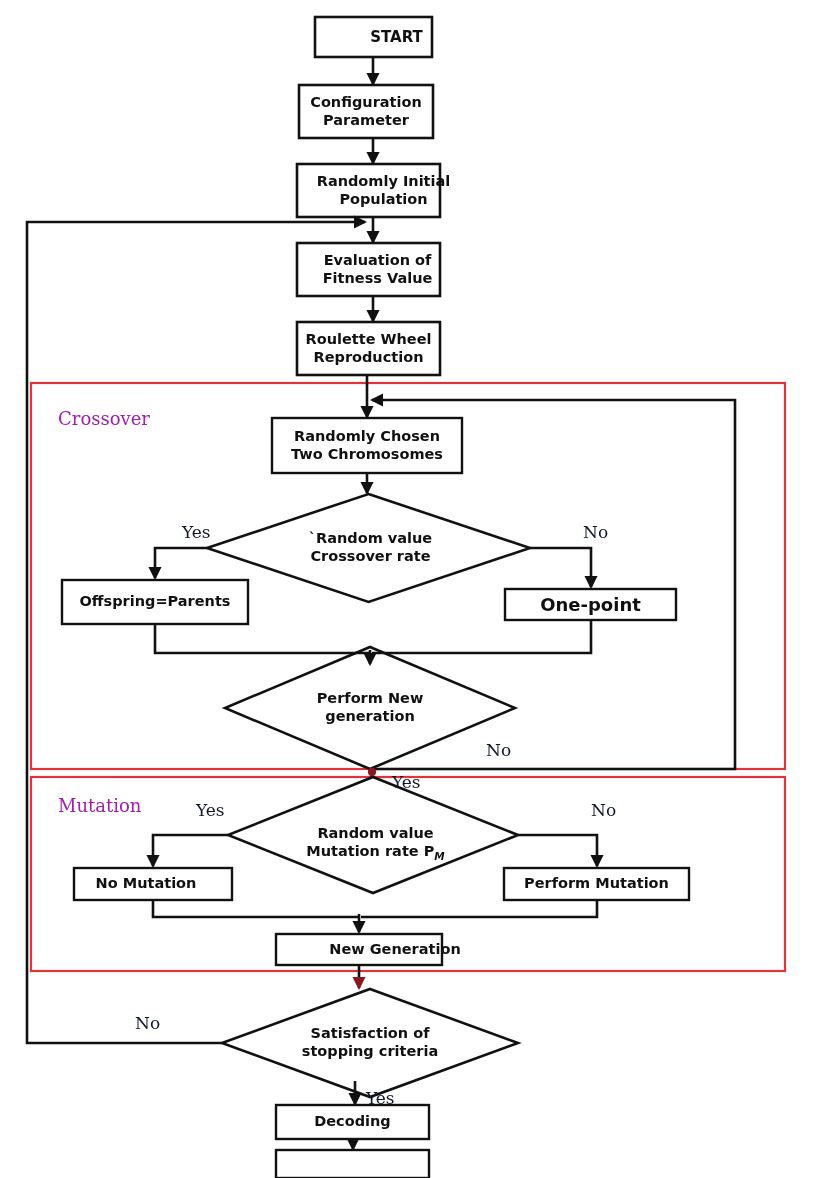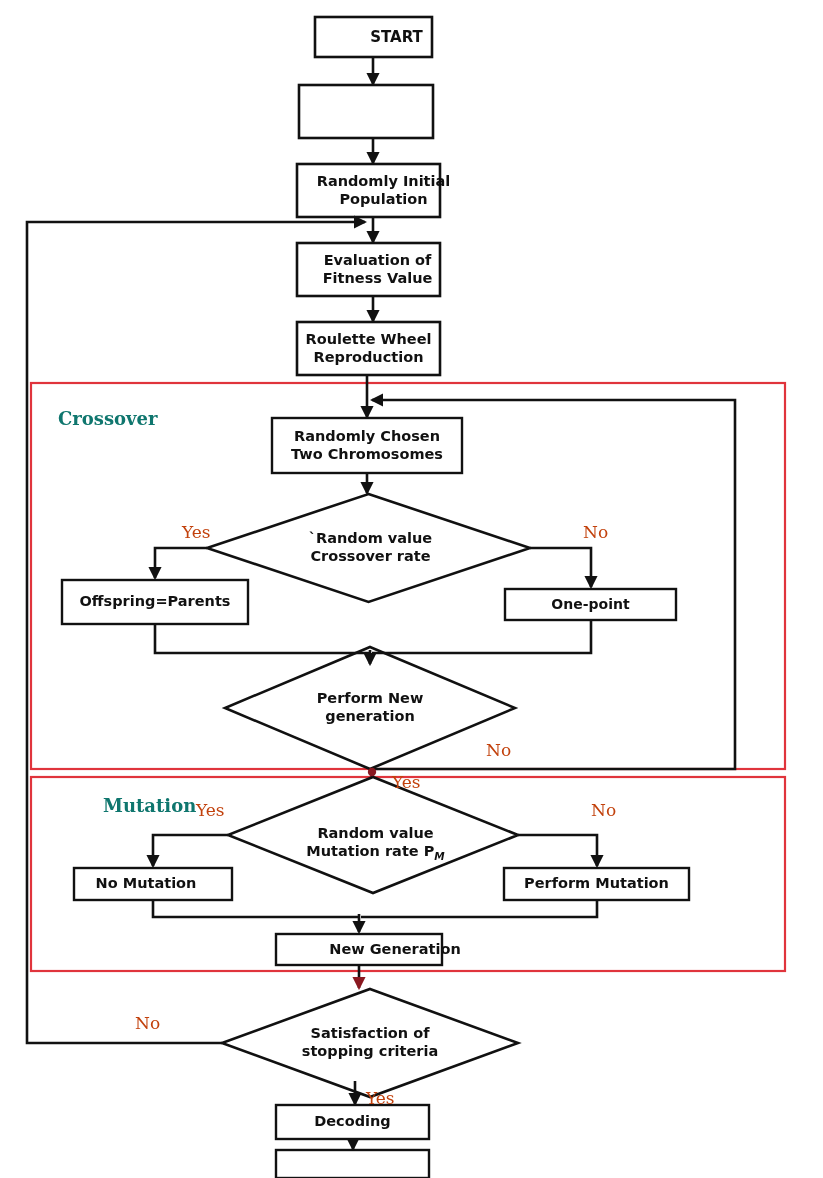--- a/index.html
+++ b/index.html
@@ -32,28 +32,28 @@
     font-weight: bold;
     color: #111111;
     line-height: 1.22;
     pointer-events: none;
     white-space: pre-line;
   }
   .edge-label {
     position: absolute;
     font-family: "DejaVu Serif", serif;
     font-weight: normal;
-    color: #c2410c;
+    color: #0f172a;
     white-space: nowrap;
   }
   .group-label {
     position: absolute;
     font-family: "DejaVu Serif", serif;
-    font-weight: bold;
-    color: #0f766e;
+    font-weight: normal;
+    color: #a21caf;
     white-space: nowrap;
   }
   .sub {
     font-size: 0.72em;
     vertical-align: sub;
     font-style: italic;
   }
   .ital {
     font-style: italic;
   }
@@ -137,39 +137,41 @@
 
     <line x1="355" y1="1081" x2="355" y2="1104" stroke="#111" stroke-width="2.6" marker-end="url(#arrow)"></line>
 
     <line x1="353" y1="1139" x2="353" y2="1149" stroke="#111" stroke-width="2.6" marker-end="url(#arrow)"></line>
 
     <circle cx="372" cy="772" r="4.2" fill="#8a1820"></circle>
   </svg>
 
   <div class="node-text" style="left:319px; top:17px; width:117px; height:40px; font-size:15px;margin-left:19px;">START</div>
 
+  <div class="node-text" style="left:299px; top:85px; width:134px; height:53px; font-size:14.5px;">Configuration
+Parameter</div>
 
   <div class="node-text" style="left:297px; top:164px; width:173px; height:53px; font-size:14.5px;">Randomly Initial
 Population</div>
 
   <div class="node-text" style="left:297px; top:243px; width:161px; height:53px; font-size:14.5px;">Evaluation of
 Fitness Value</div>
 
   <div class="node-text" style="left:297px; top:322px; width:143px; height:53px; font-size:14.5px;border-radius:16px;">Roulette Wheel
 Reproduction</div>
 
   <div class="node-text" style="left:272px; top:418px; width:190px; height:55px; font-size:14.5px;">Randomly Chosen
 Two Chromosomes</div>
 
   <div class="node-text" style="left:268px; top:521px; width:205px; height:54px; font-size:14.5px;">`Random value
 Crossover rate</div>
 
   <div class="node-text" style="left:62px; top:580px; width:186px; height:44px; font-size:14.5px;">Offspring=Parents</div>
 
-  <div class="node-text" style="left:505px; top:589px; width:171px; height:31px; font-size:14px;">One-point</div>
+  <div class="node-text" style="left:505px; top:589px; width:171px; height:31px; font-size:18px;">One-point</div>
 
   <div class="node-text" style="left:290px; top:681px; width:160px; height:54px; font-size:14.5px;">Perform New
 generation</div>
 
   <div class="node-text" style="left:278px; top:808px; width:195px; height:54px; font-size:14.5px;">
     <span>
       <span>Random value
 Mutation rate P</span><span class="sub ital">M</span>
     </span>
   </div>
@@ -190,15 +192,15 @@
   <div class="edge-label" style="left:182px; top:522px; font-size:17px;">Yes</div>
   <div class="edge-label" style="left:583px; top:522px; font-size:17px;">No</div>
   <div class="edge-label" style="left:486px; top:740px; font-size:17px;">No</div>
   <div class="edge-label" style="left:392px; top:772px; font-size:17px;">Yes</div>
   <div class="edge-label" style="left:196px; top:800px; font-size:17px;">Yes</div>
   <div class="edge-label" style="left:591px; top:800px; font-size:17px;">No</div>
   <div class="edge-label" style="left:135px; top:1013px; font-size:17px;">No</div>
   <div class="edge-label" style="left:366px; top:1088px; font-size:17px;">Yes</div>
 
   <div class="group-label" style="left:58px; top:408px; font-size:18px;">Crossover</div>
-  <div class="group-label" style="left:58px; top:795px; font-size:18px;margin-left:45px;">Mutation</div>
+  <div class="group-label" style="left:58px; top:795px; font-size:18px;">Mutation</div>
 
 </div>
 
 </body></html>

